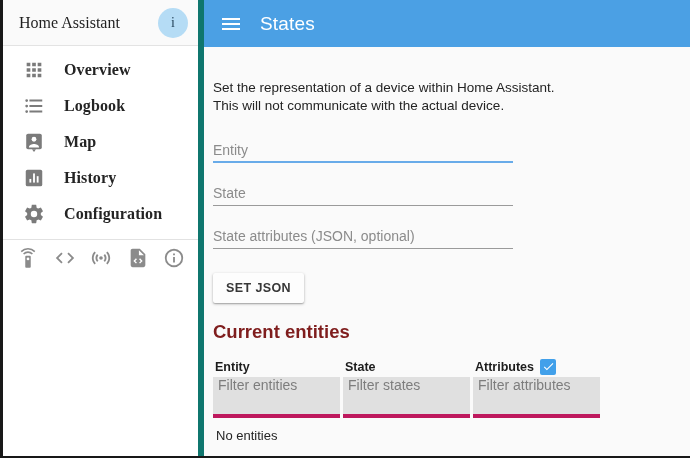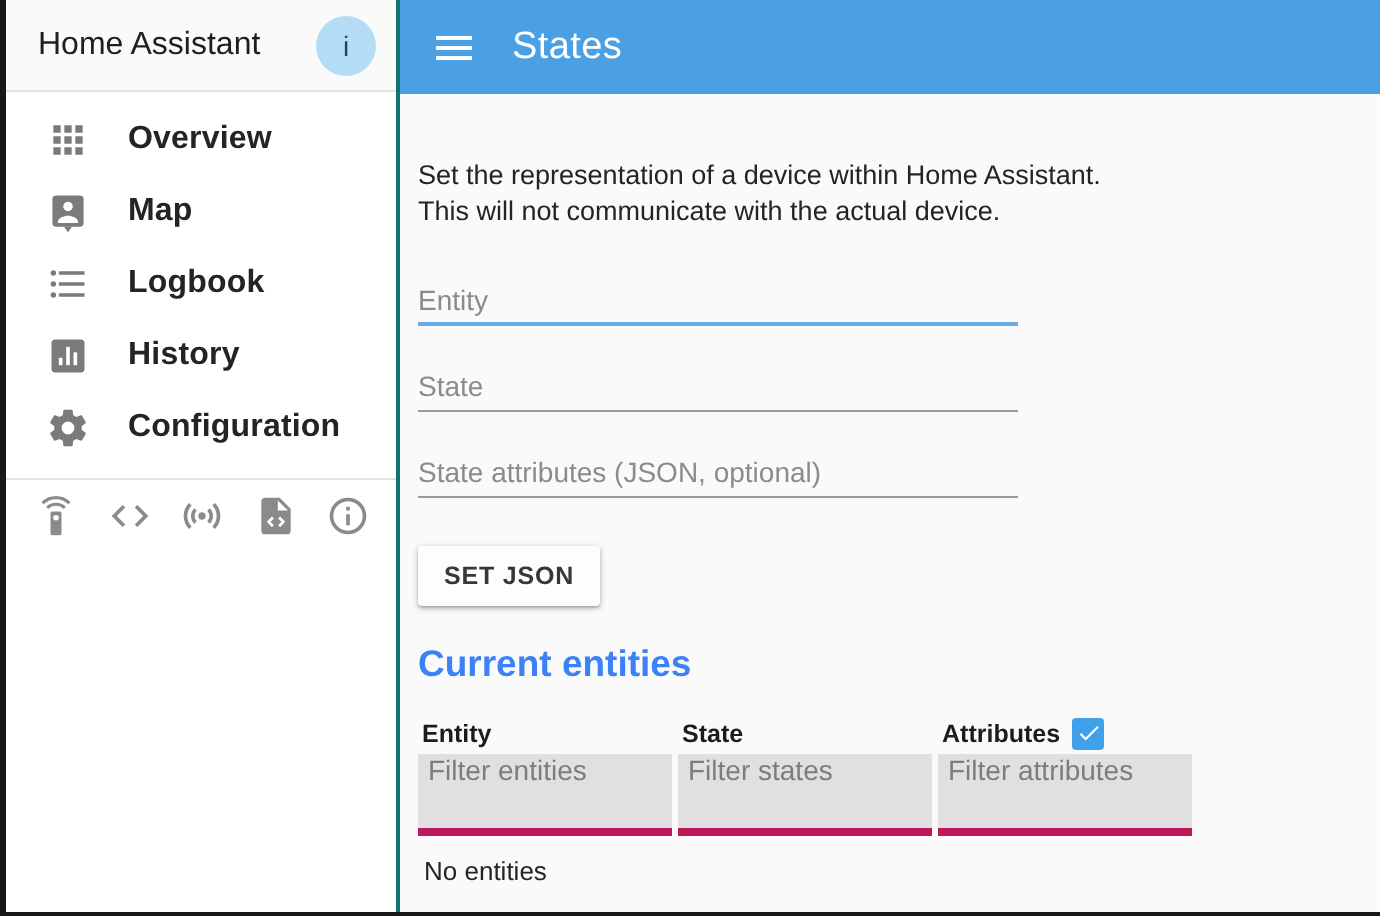--- a/index.html
+++ b/index.html
@@ -3,21 +3,21 @@
 <meta charset="utf-8">
 <style>
   html,body{margin:0;padding:0;background:#fff;}
   .screen{
     width:690px;height:458px;box-sizing:border-box;
     border-left:3px solid #181818;border-bottom:2px solid #181818;
     display:flex;overflow:hidden;background:#fafafa;
     font-family:"Liberation Sans", sans-serif;color:#212121;
   }
   
-  .sidebar{flex:0 0 195px;width:195px;background:#fff;display:flex;flex-direction:column;border-right:2px solid #0f766e;}
+  .sidebar{flex:0 0 195px;width:195px;background:#fff;display:flex;flex-direction:column;border-right:6px solid #0f766e;font-family:Liberation Serif, serif;}
   .sidebar-header{flex:0 0 46px;height:46px;background:#fafafa;border-bottom:1px solid #e3e3e3;
     display:flex;align-items:center;padding:0 10px 0 16px;box-sizing:border-box;}
   .app-title{font-size:16px;color:#1f1f1f;flex:1;}
   .info-badge{width:30px;height:30px;border-radius:50%;background:#b5dcf5;color:#26455c;
     display:flex;align-items:center;justify-content:center;font-size:14px;cursor:pointer;}
   .menu{padding-top:6px;}
   .menu-item{height:36px;display:flex;align-items:center;padding-left:20px;cursor:pointer;}
   .menu-item svg{width:22px;height:22px;color:#7b7b7b;flex:0 0 22px;}
   .menu-label{font-size:16px;font-weight:bold;color:#242424;margin-left:19px;letter-spacing:.1px;}
   .side-divider{border-top:1px solid #e2e2e2;margin-top:7px;}
@@ -34,21 +34,21 @@
   .description{font-size:13.5px;line-height:17.5px;color:#242424;}
   .form{margin-top:20px;width:300px;}
   .field{margin-bottom:14px;}
   .field input{width:100%;box-sizing:border-box;border:none;outline:none;background:transparent;
     border-bottom:1px solid #9a9a9a;padding:8px 0 4px;font-size:14px;color:#212121;font-family:inherit;}
   .field input::placeholder{color:#8b8b8b;opacity:1;}
   .field.focused input{border-bottom:2px solid #68abe9;padding-bottom:3px;}
   .set-state-btn{margin-top:10px;padding:8px 13px;font-size:12.5px;font-weight:bold;letter-spacing:.4px;
     color:#373737;background:#fdfdfd;border:none;border-radius:2px;cursor:pointer;
     box-shadow:0 1px 3px rgba(0,0,0,.28),0 1px 1px rgba(0,0,0,.14);font-family:inherit;}
-  .entities-heading{font-size:18.5px;font-weight:bold;color:#3b82f6;margin:18px 0 0;}
+  .entities-heading{font-size:18.5px;font-weight:bold;color:#7f1d1d;margin:18px 0 0;}
   .etable{margin-top:13px;}
   .hrow,.frow{display:flex;}
   .hcell{width:127px;margin-right:3px;font-size:12.5px;font-weight:bold;color:#1c1c1c;
     height:21px;display:flex;align-items:center;padding-left:2px;box-sizing:border-box;}
   .checkbox{width:16px;height:16px;background:#41a0ea;border-radius:2px;margin-left:6px;
     display:flex;align-items:center;justify-content:center;cursor:pointer;}
   .checkbox svg{width:13px;height:13px;}
   .fcell{width:127px;margin-right:3px;height:41px;background:#e0e0e0;border-bottom:4px solid #be185d;
     display:flex;align-items:flex-start;box-sizing:border-box;}
   .fcell input{width:100%;border:none;background:transparent;outline:none;font-size:14px;color:#212121;
@@ -69,32 +69,32 @@
 
     <div class="menu">
       <div class="menu-item">
         <svg viewBox="0 0 24 24">
             <path fill="currentColor" d="M16,20H20V16H16M16,14H20V10H16M10,8H14V4H10M16,8H20V4H16M10,14H14V10H10M4,14H8V10H4M4,20H8V16H4M10,20H14V16H10M4,8H8V4H4V8Z"></path>
           </svg>
         <span class="menu-label">Overview</span>
       </div>
       <div class="menu-item">
         <svg viewBox="0 0 24 24">
+            <path fill="currentColor" d="M7,5H21V7H7V5M7,13V11H21V13H7M4,4.5A1.5,1.5 0 0,1 5.5,6A1.5,1.5 0 0,1 4,7.5A1.5,1.5 0 0,1 2.5,6A1.5,1.5 0 0,1 4,4.5M4,10.5A1.5,1.5 0 0,1 5.5,12A1.5,1.5 0 0,1 4,13.5A1.5,1.5 0 0,1 2.5,12A1.5,1.5 0 0,1 4,10.5M7,19V17H21V19H7M4,16.5A1.5,1.5 0 0,1 5.5,18A1.5,1.5 0 0,1 4,19.5A1.5,1.5 0 0,1 2.5,18A1.5,1.5 0 0,1 4,16.5Z"></path>
+          </svg>
+        <span class="menu-label">Logbook</span>
+      </div>
+      <div class="menu-item">
+        <svg viewBox="0 0 24 24">
           <rect x="3.5" y="3" width="17" height="17" rx="2" fill="currentColor"></rect>
           <path d="M9.8,20h4.4L12,23Z" fill="currentColor"></path>
           <circle cx="12" cy="9" r="2.6" fill="#fff"></circle>
           <path d="M6.5,17.5c0-2.2 3.3-3.4 5.5-3.4s5.5,1.2 5.5,3.4v0.5H6.5Z" fill="#fff"></path>
         </svg>
         <span class="menu-label">Map</span>
-      </div>
-      <div class="menu-item">
-        <svg viewBox="0 0 24 24">
-            <path fill="currentColor" d="M7,5H21V7H7V5M7,13V11H21V13H7M4,4.5A1.5,1.5 0 0,1 5.5,6A1.5,1.5 0 0,1 4,7.5A1.5,1.5 0 0,1 2.5,6A1.5,1.5 0 0,1 4,4.5M4,10.5A1.5,1.5 0 0,1 5.5,12A1.5,1.5 0 0,1 4,13.5A1.5,1.5 0 0,1 2.5,12A1.5,1.5 0 0,1 4,10.5M7,19V17H21V19H7M4,16.5A1.5,1.5 0 0,1 5.5,18A1.5,1.5 0 0,1 4,19.5A1.5,1.5 0 0,1 2.5,18A1.5,1.5 0 0,1 4,16.5Z"></path>
-          </svg>
-        <span class="menu-label">Logbook</span>
       </div>
       <div class="menu-item">
         <svg viewBox="0 0 24 24">
           <rect x="3" y="3" width="18" height="18" rx="2" fill="currentColor"></rect>
           <rect x="7" y="13" width="2" height="4" fill="#fff"></rect>
           <rect x="11" y="7" width="2" height="10" fill="#fff"></rect>
           <rect x="15" y="10" width="2" height="7" fill="#fff"></rect>
         </svg>
         <span class="menu-label">History</span>
       </div>

